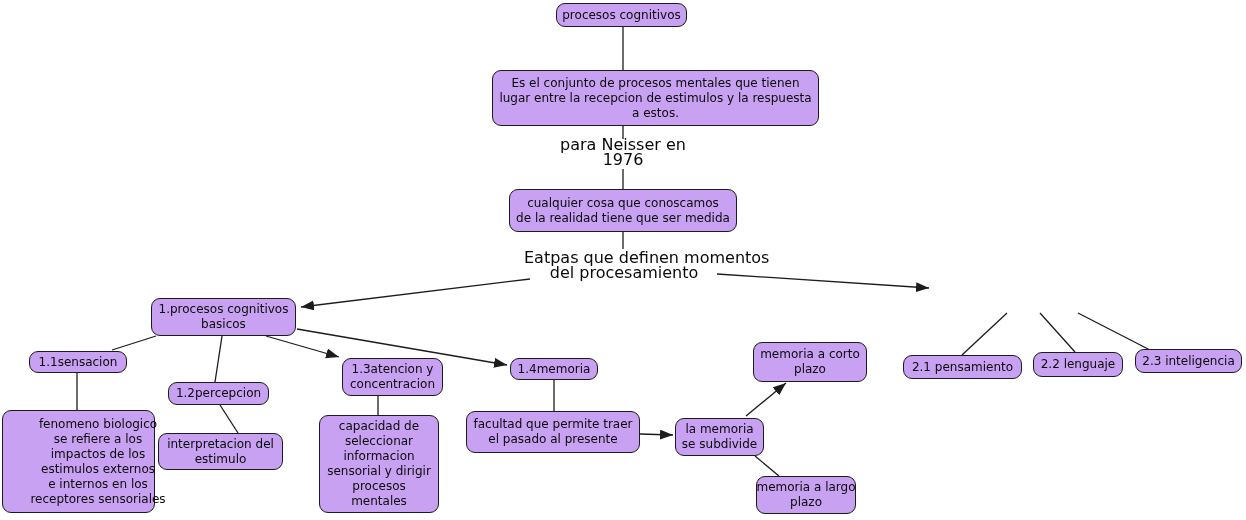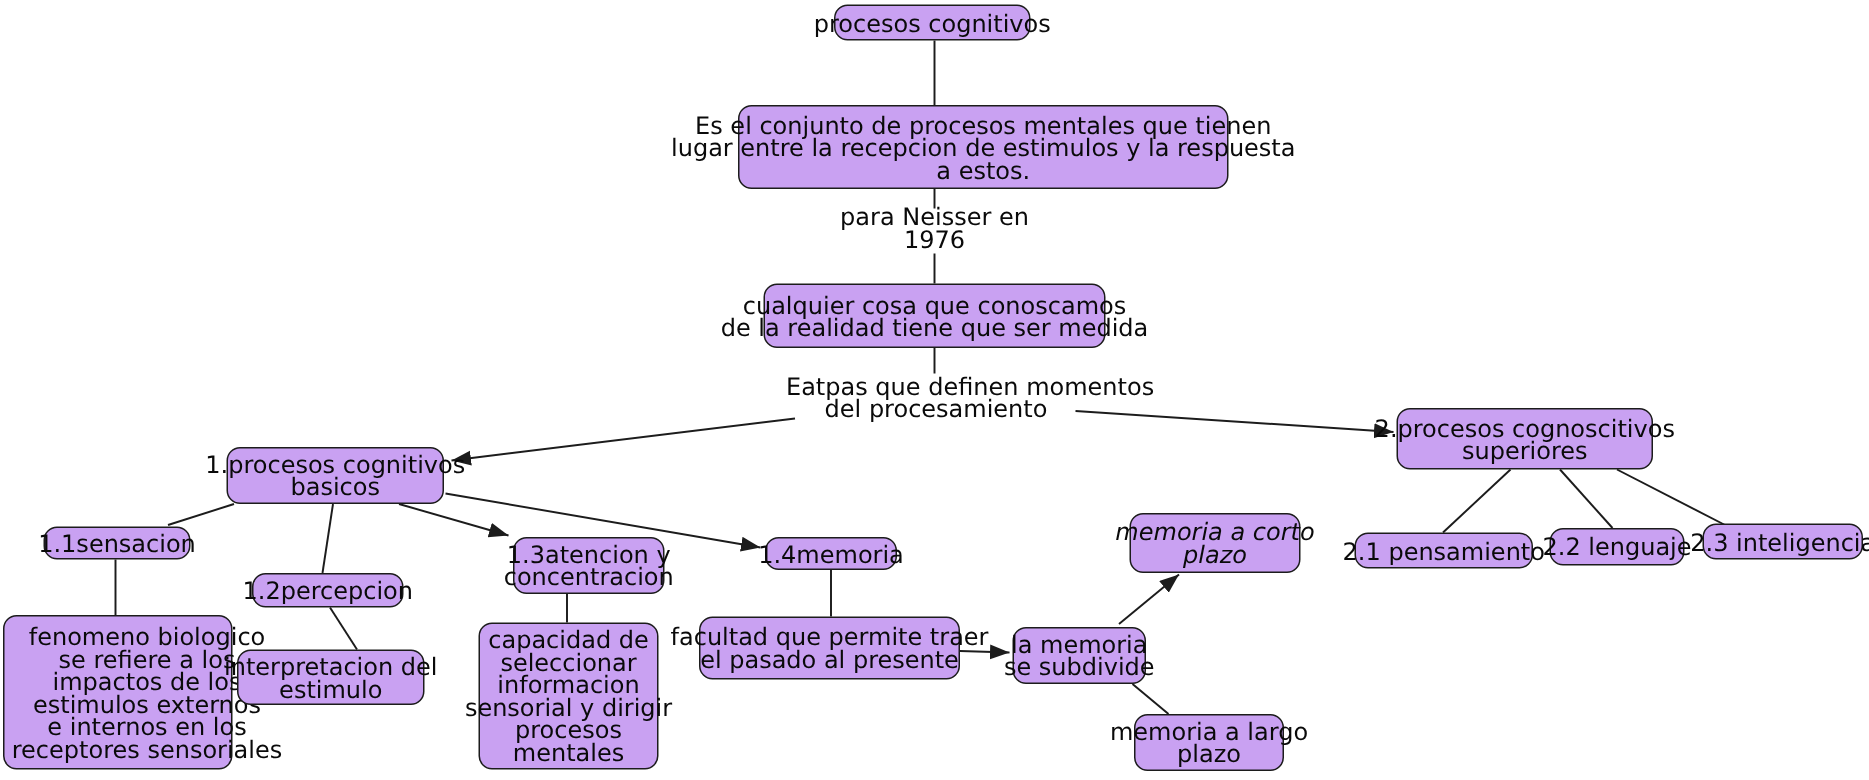--- a/index.html
+++ b/index.html
@@ -24,21 +24,21 @@
     position: absolute;
     box-sizing: border-box;
     background: var(--node-fill, #c9a1f2);
     border: 1.3px solid var(--node-border, #1c1c1c);
     border-radius: 9px;
     display: flex;
     align-items: center;
     justify-content: center;
     text-align: center;
     white-space: pre;
-    font-size: 16px;
+    font-size: 12px;
     line-height: 15px;
     color: var(--text, #0a0a0a);
     cursor: default;
   }
   .link-label {
     position: absolute;
     text-align: center;
     white-space: pre;
     font-size: 16px;
     line-height: 15px;
@@ -85,22 +85,20 @@
 a estos.</div>
   <div class="link-label" style="left:548px; top:137px; width:150px;">para Neisser en
 1976</div>
   <div class="node" style="left:509px; top:189px; width:228px; height:43px;">cualquier cosa que conoscamos
 de la realidad tiene que ser medida</div>
   <div class="link-label" style="left:524px; top:250px; width:200px;">Eatpas que definen momentos
 del procesamiento</div>
 
   <div class="node" style="left:151px; top:298px; width:145px; height:38px;">1.procesos cognitivos
 basicos</div>
-  <div class="node" style="left:931px; top:272px; width:171px; height:41px;">2.procesos cognoscitivos
-superiores</div>
 
   <div class="node" style="left:29px; top:351px; width:98px; height:22px;">1.1sensacion</div>
   <div class="node" style="left:2px; top:410px; width:153px; height:103px;padding-left:39px;">fenomeno biologico
 se refiere a los
 impactos de los
 estimulos externos
 e internos en los
 receptores sensoriales</div>
 
   <div class="node" style="left:168px; top:382px; width:101px; height:23px;">1.2percepcion</div>
@@ -114,21 +112,21 @@
 informacion
 sensorial y dirigir
 procesos
 mentales</div>
 
   <div class="node" style="left:510px; top:358px; width:88px; height:22px;">1.4memoria</div>
   <div class="node" style="left:466px; top:411px; width:174px; height:42px;">facultad que permite traer
 el pasado al presente</div>
   <div class="node" style="left:675px; top:418px; width:89px; height:38px;">la memoria
 se subdivide</div>
-  <div class="node" style="left:753px; top:342px; width:114px; height:40px;font-style:italic;">memoria a corto
+  <div class="node" style="left:753px; top:342px; width:114px; height:40px;">memoria a corto
 plazo</div>
   <div class="node" style="left:756px; top:476px; width:100px; height:38px;">memoria a largo
 plazo</div>
 
   <div class="node" style="left:903px; top:355px; width:119px; height:24px;">2.1 pensamiento</div>
   <div class="node" style="left:1033px; top:352px; width:90px; height:25px;">2.2 lenguaje</div>
   <div class="node" style="left:1135px; top:349px; width:107px; height:24px;">2.3 inteligencia</div>
 
 </div>
 

